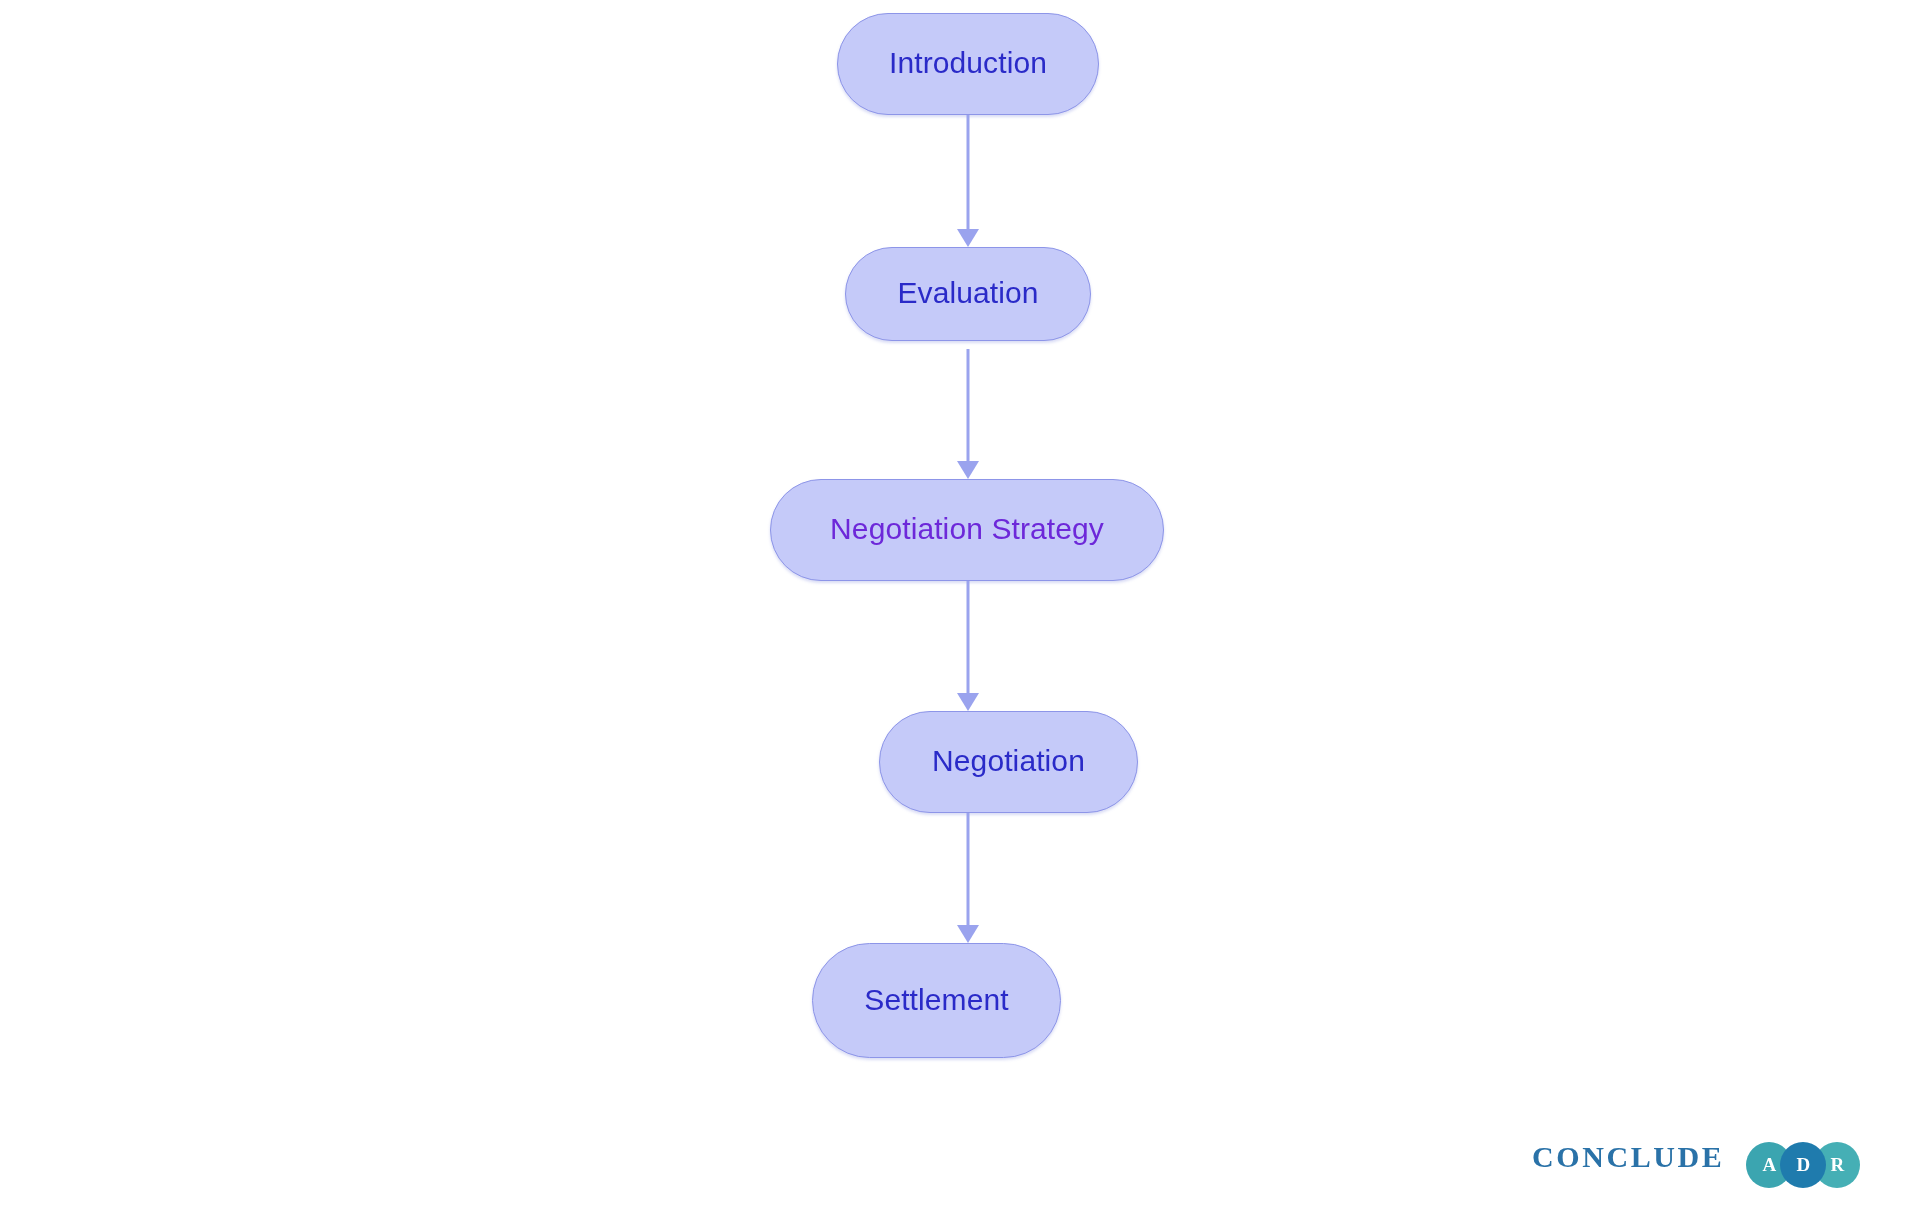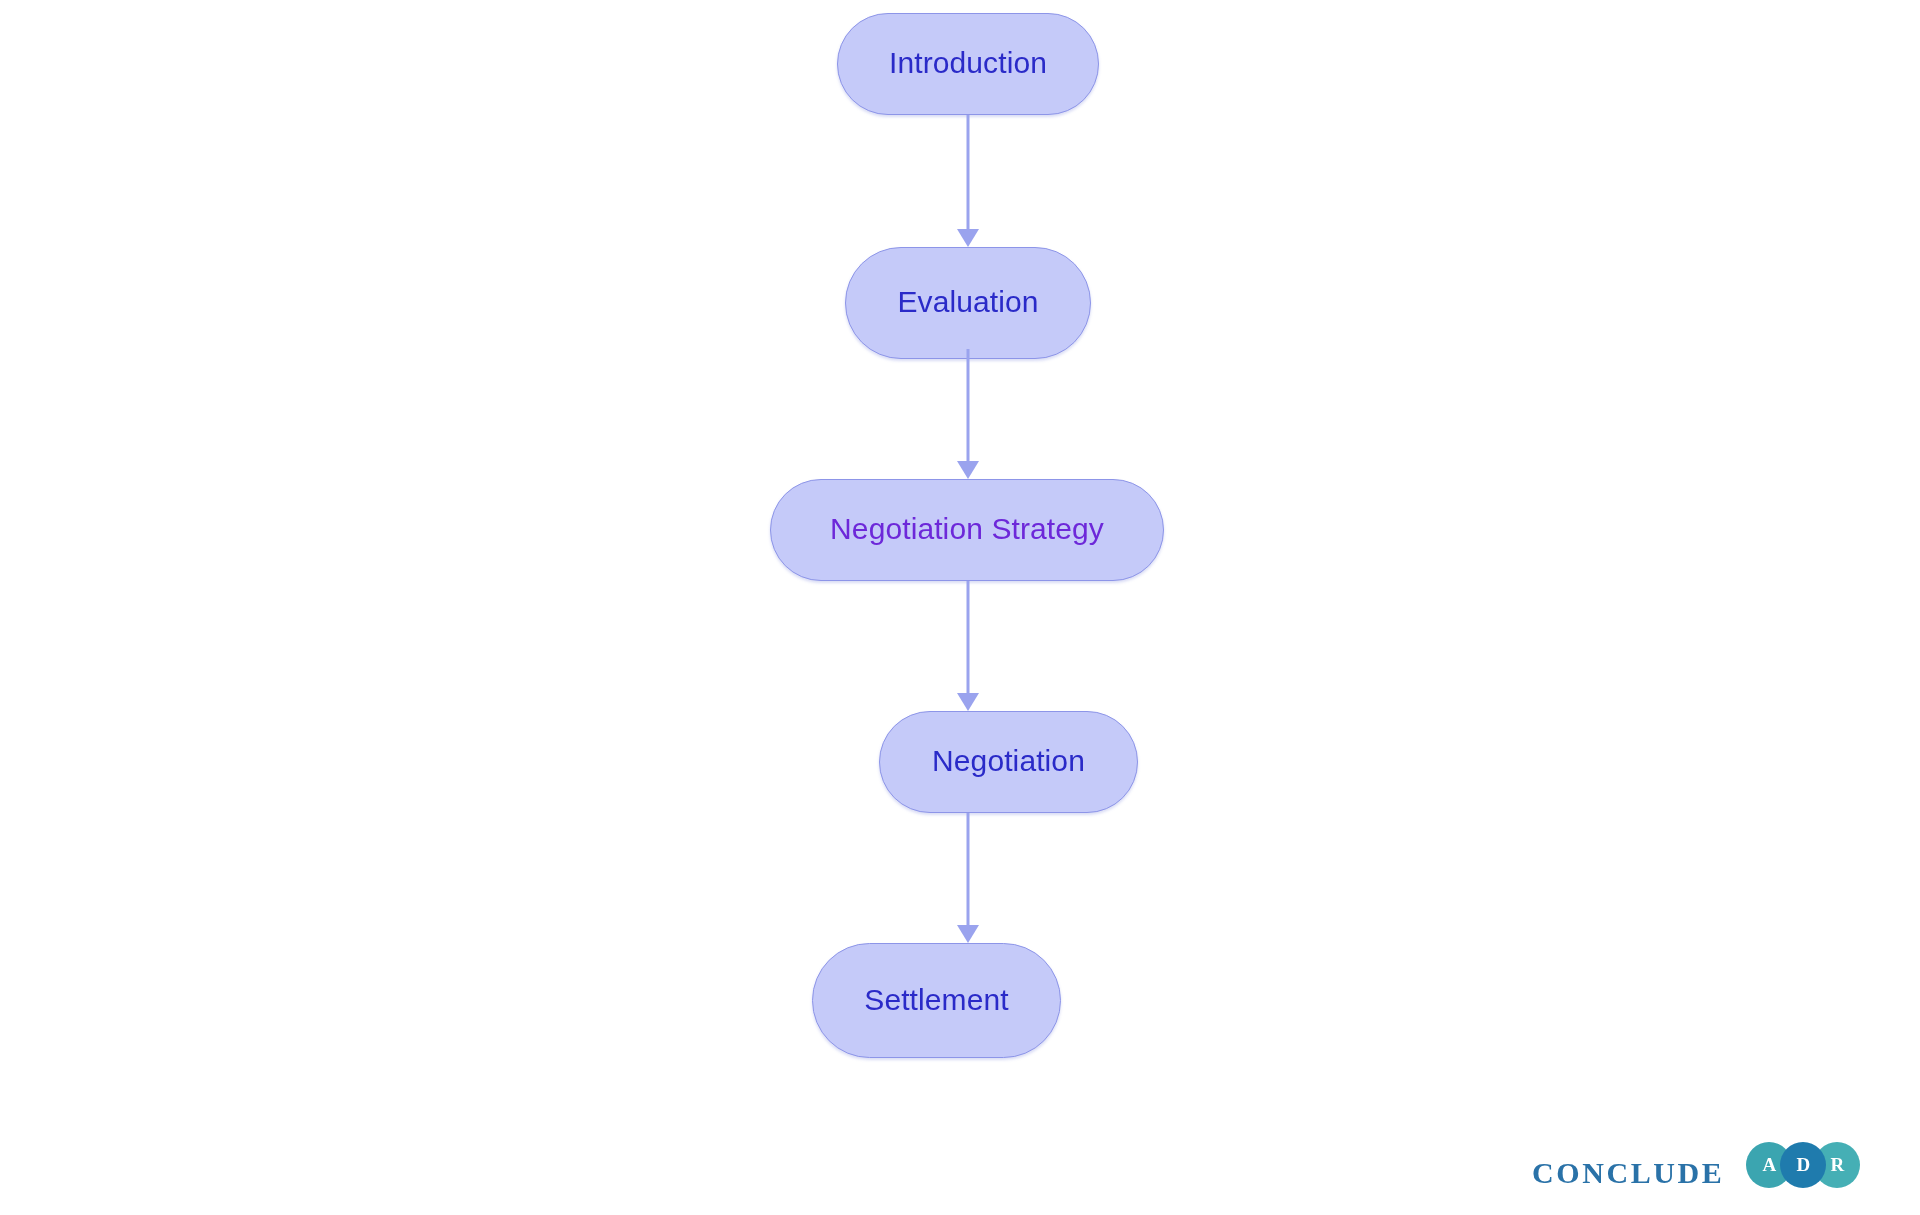--- a/index.html
+++ b/index.html
@@ -67,21 +67,21 @@
     border-left: 11px solid transparent;
     border-right: 11px solid transparent;
     border-top: 18px solid #9aa3ee;
     transform: translateX(-11px);
   }
 
   
   #brand-logo {
     position: absolute;
     display: flex;
-    align-items: flex-end;
+    align-items: flex-start;
   }
   .brand-wordmark {
     font-family: "Liberation Serif", serif;
     font-size: 30px;
     font-weight: 700;
     letter-spacing: 2.6px;
     color: #2a72a8;
     line-height: 1;
     white-space: nowrap;
   }
@@ -113,21 +113,21 @@
 </style>
 </head>
 <body style="background: rgb(255, 255, 255);">
 
 <div id="flow-canvas">
 
   <div class="flow-node" style="left: 837px; top: 13px; width: 262px; height: 102px; background: rgb(197, 202, 249); border-color: rgb(141, 149, 232); color: rgb(42, 42, 200);">
     <span class="node-label">Introduction</span>
   </div>
 
-  <div class="flow-node" style="left: 845px; top: 247px; width: 246px; height: 112px; background: rgb(197, 202, 249); border-color: rgb(141, 149, 232); color: rgb(42, 42, 200);">
+  <div class="flow-node" style="left: 845px; top: 247px; width: 246px; height: 94px; background: rgb(197, 202, 249); border-color: rgb(141, 149, 232); color: rgb(42, 42, 200);">
     <span class="node-label">Evaluation</span>
   </div>
 
   <div class="flow-node" style="left: 770px; top: 479px; width: 394px; height: 102px; background: rgb(197, 202, 249); border-color: rgb(141, 149, 232); color: #6d28d9;">
     <span class="node-label">Negotiation Strategy</span>
   </div>
 
   <div class="flow-node" style="left: 879px; top: 711px; width: 259px; height: 102px; background: rgb(197, 202, 249); border-color: rgb(141, 149, 232); color: rgb(42, 42, 200);">
     <span class="node-label">Negotiation</span>
   </div>

